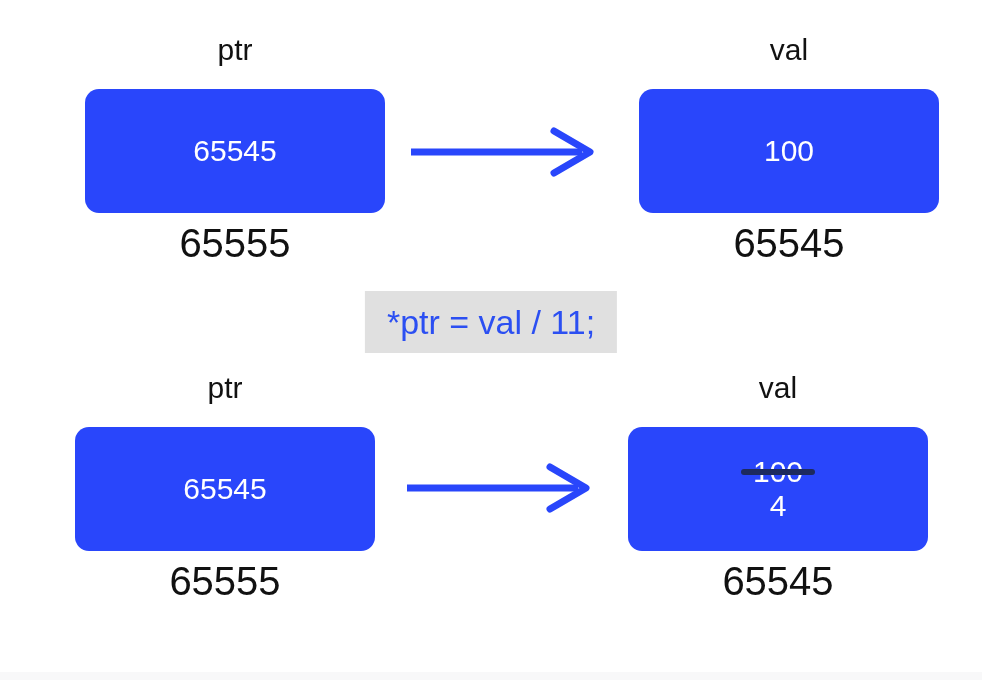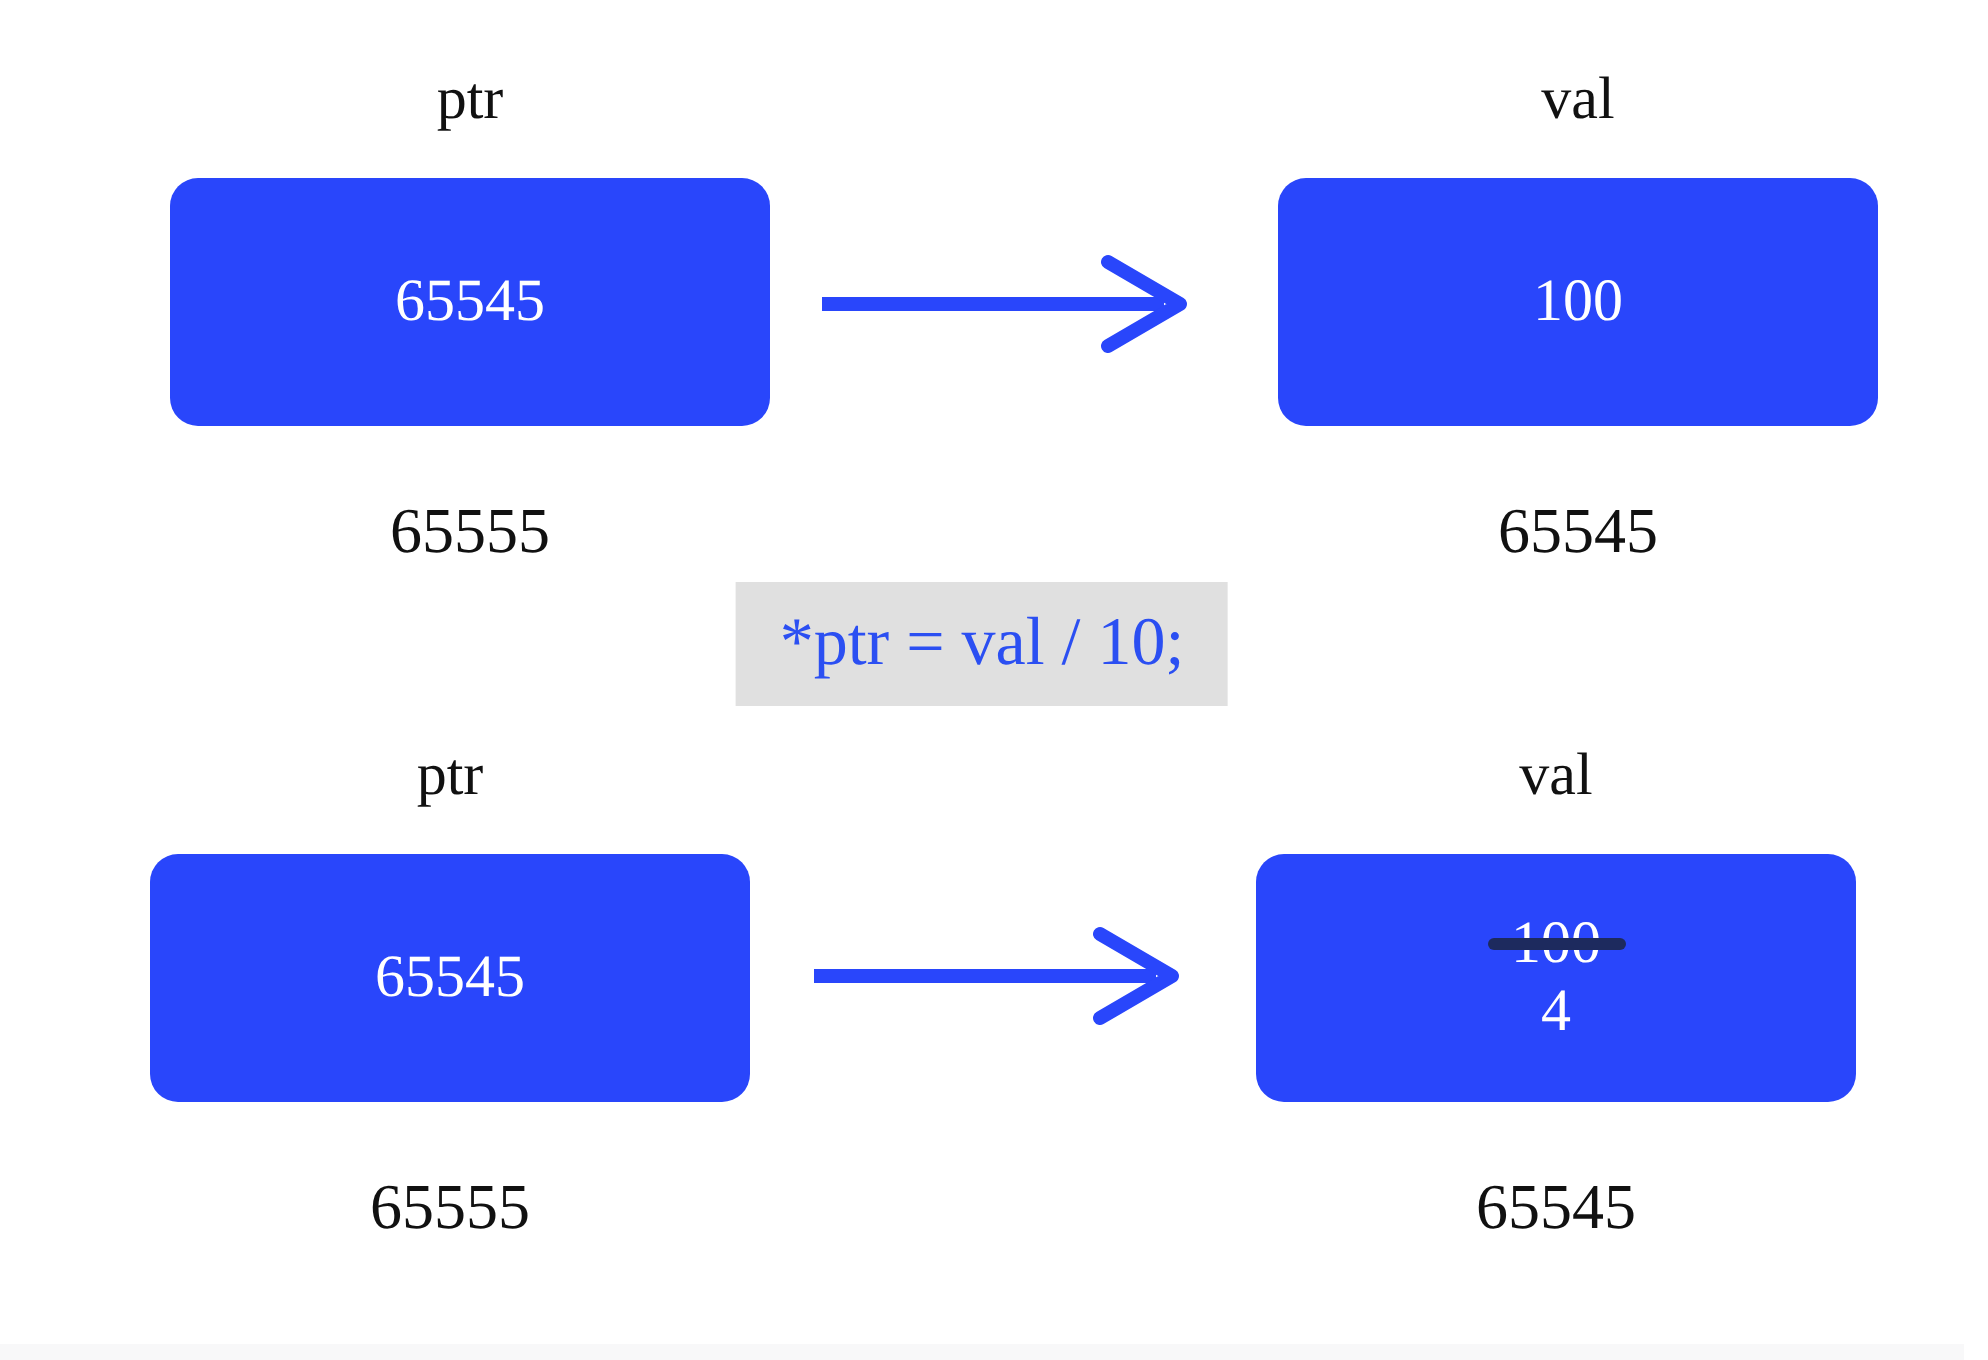--- a/index.html
+++ b/index.html
@@ -2,21 +2,21 @@
 <html style="--background: #FFFFFF; --box-blue: #2946FB; --arrow-blue: #2946FB; --code-bg: #E0E0E0; --code-text: #2B4FF2; --strike: #1D2A5E; --text: #111111;"><head>
 <meta charset="utf-8">
 <style>
   * { margin: 0; padding: 0; box-sizing: border-box; }
   html, body { background: #ffffff; }
   .canvas {
     position: relative;
     width: 982px;
     height: 680px;
     background: var(--background, #ffffff);
-    font-family: Liberation Serif, serif;
+    font-family: Liberation Sans, sans-serif;
     overflow: hidden;
     padding-left: 24px;
   }
   .var-cell {
     position: absolute;
     width: 300px;
     display: flex;
     flex-direction: column;
     align-items: center;
   }
@@ -34,22 +34,22 @@
     border-radius: 14px;
     display: flex;
     flex-direction: column;
     align-items: center;
     justify-content: center;
     color: #ffffff;
     font-size: 30px;
     line-height: 1.15;
   }
   .var-addr {
-    margin-top: 32px;
-    font-size: 32px;
+    margin-top: 4px;
+    font-size: 40px;
     line-height: 1.3;
     color: var(--text, #111111);
     text-align: center;
   }
   .arrow {
     position: absolute;
   }
   .code-chip {
     position: absolute;
     left: 50%;
@@ -107,21 +107,21 @@
     <div class="var-cell" style="left:639px; top:30px;">
       <div class="var-label">val</div>
       <div class="var-box">
         <span>100</span>
       </div>
       <div class="var-addr">65545</div>
     </div>
   </section>
 
   <div class="code-chip">
-    <span>*ptr = val / 10;</span>
+    <span>*ptr = val / 11;</span>
   </div>
 
   <section>
     <div class="var-cell" style="left:75px; top:368px;">
       <div class="var-label">ptr</div>
       <div class="var-box">
         <span>65545</span>
       </div>
       <div class="var-addr">65555</div>
     </div>

